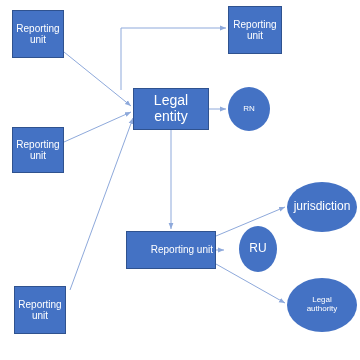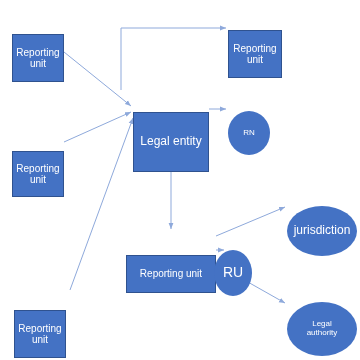--- a/index.html
+++ b/index.html
@@ -30,36 +30,35 @@
     background: #4472C4;
     color: #ffffff;
     display: flex;
     align-items: center;
     justify-content: center;
     text-align: center;
     line-height: 1.12;
     box-sizing: border-box;
     z-index: 2;
     padding: 0 2px;
-    margin-top: 24px;
   }
   .node.box {
     border: 1px solid #2F528F;
   }
   .node.ellipse {
     border-radius: 50%;
   }
   .n-ru-tl   { left: 12px;  top: 10px;  width: 52px;  height: 48px;  font-size: 10px; }
   .n-ru-ml   { left: 12px;  top: 127px; width: 52px;  height: 46px;  font-size: 10px; }
   .n-ru-bl   { left: 14px;  top: 286px; width: 52px;  height: 48px;  font-size: 10px; }
   .n-ru-tr   { left: 228px; top: 6px;   width: 54px;  height: 48px;  font-size: 10px; }
-  .n-legal   { left: 133px; top: 88px;  width: 76px;  height: 60px;  font-size: 12px; }
-  .n-ru-mid  { left: 126px; top: 231px; width: 90px;  height: 38px;  font-size: 10px; }
+  .n-legal   { left: 133px; top: 88px;  width: 76px;  height: 42px;  font-size: 14px; }
+  .n-ru-mid  { left: 126px; top: 231px; width: 90px;  height: 38px;  font-size: 10px; justify-content: flex-end; }
   .n-rn      { left: 228px; top: 87px;  width: 42px;  height: 44px;  font-size: 8px; text-align: right; }
-  .n-ruid    { left: 214px; top: 226px; width: 38px;  height: 46px;  font-size: 14px; }
+  .n-ruid    { left: 239px; top: 226px; width: 38px;  height: 46px;  font-size: 12px; }
   .n-juris   { left: 287px; top: 182px; width: 70px;  height: 50px;  font-size: 12px; }
   .n-auth    { left: 287px; top: 278px; width: 70px;  height: 54px;  font-size: 8px; justify-content: center; }
   .lbl { display: block; }
 </style>
 </head>
 <body>
 
 <div id="canvas">
 
   <svg id="edges" viewBox="0 0 360 360" xmlns="http://www.w3.org/2000/svg">

